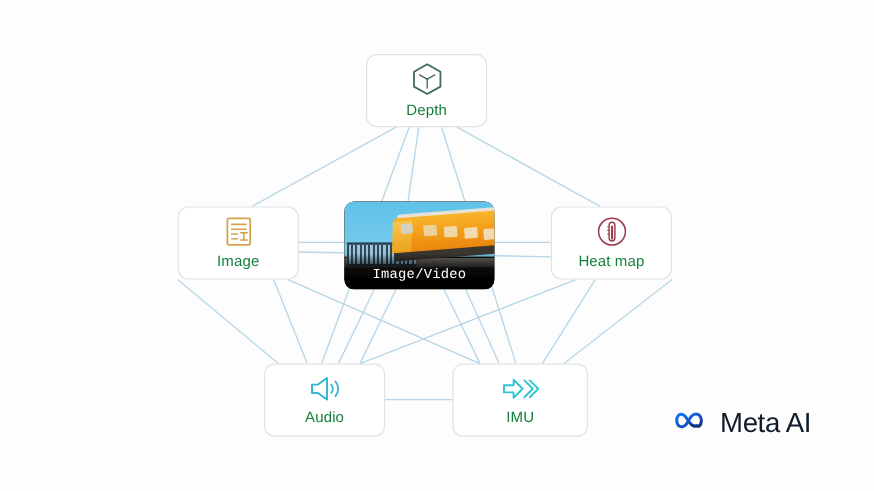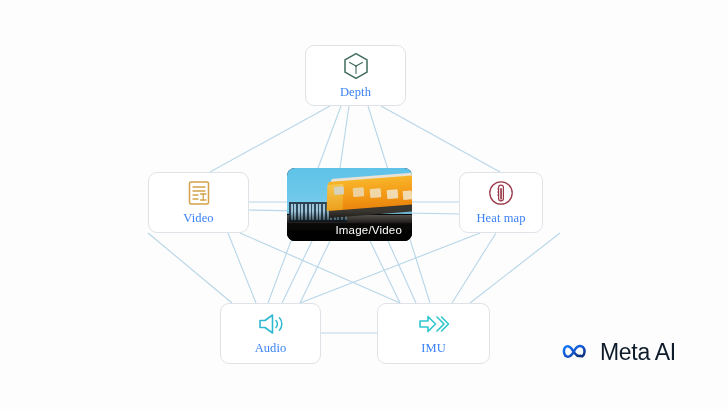--- a/index.html
+++ b/index.html
@@ -40,28 +40,28 @@
     align-items: center;
     justify-content: center;
     gap: 5px;
   }
   .node .node-icon {
     display: block;
     line-height: 0;
   }
   .node .node-label {
     font-size: 12.5px;
-    color: #3b82f6;
+    color: #15803d;
     letter-spacing: 0.1px;
-    font-family: Liberation Serif, serif;
+    font-family: Liberation Sans, sans-serif;
   }
 
   #node-depth   { left: 305px; top: 45px;  width: 101px; height: 61px; }
   #node-text    { left: 148px; top: 172px; width: 101px; height: 61px; }
-  #node-heatmap { left: 459px; top: 172px; width: 84px; height: 61px; }
+  #node-heatmap { left: 459px; top: 172px; width: 101px; height: 61px; }
   #node-audio   { left: 220px; top: 303px; width: 101px; height: 61px; justify-content: center; }
   #node-imu     { left: 377px; top: 303px; width: 113px; height: 61px; }
 
   
   #node-media {
     position: absolute;
     z-index: 3;
     left: 287px;
     top: 168px;
     width: 125px;
@@ -146,25 +146,25 @@
     transform: rotate(-4.5deg);
     transform-origin: left center;
   }
   .media-scrim {
     position: absolute;
     left: 0; right: 0; bottom: 0; height: 30px;
     background: linear-gradient(180deg, rgba(0,0,0,0) 0%, rgba(0,0,0,0.82) 45%, rgba(0,0,0,0.95) 100%);
   }
   #node-media .media-label {
     position: absolute;
-    left: 0; right: 10px; bottom: 5px;
-    text-align: right;
+    left: 0; right: 0; bottom: 5px;
+    text-align: center;
     color: #ffffff;
     font-size: 11.5px;
-    font-family: Liberation Sans, sans-serif;
+    font-family: Liberation Mono, monospace;
     letter-spacing: 0.2px;
   }
 
   
   #brand {
     position: absolute;
     z-index: 4;
     left: 562px;
     top: 339px;
     display: flex;
@@ -230,21 +230,21 @@
         <rect x="2.5" y="2" width="19" height="22" rx="1.5" fill="none" stroke="#d4a24a" stroke-width="1.5"></rect>
         <line x1="6" y1="7" x2="18" y2="7" stroke="#d4a24a" stroke-width="1.3" stroke-linecap="round"></line>
         <line x1="6" y1="11" x2="18" y2="11" stroke="#d4a24a" stroke-width="1.3" stroke-linecap="round"></line>
         <line x1="6" y1="15" x2="11" y2="15" stroke="#d4a24a" stroke-width="1.3" stroke-linecap="round"></line>
         <line x1="6" y1="19" x2="11" y2="19" stroke="#d4a24a" stroke-width="1.3" stroke-linecap="round"></line>
         <line x1="13.5" y1="14" x2="19" y2="14" stroke="#d4a24a" stroke-width="1.3" stroke-linecap="round"></line>
         <line x1="16.2" y1="14" x2="16.2" y2="20" stroke="#d4a24a" stroke-width="1.3" stroke-linecap="round"></line>
         <line x1="13.5" y1="20" x2="19" y2="20" stroke="#d4a24a" stroke-width="1.3" stroke-linecap="round"></line>
       </svg>
     </span>
-    <span class="node-label">Video</span>
+    <span class="node-label">Image</span>
   </div>
 
   <div class="node" id="node-heatmap">
     <span class="node-icon">
       <svg width="26" height="26" viewBox="0 0 26 26" xmlns="http://www.w3.org/2000/svg">
         <circle cx="13" cy="13" r="11.2" fill="none" stroke="#9b3a4a" stroke-width="1.3"></circle>
         <rect x="10.6" y="5.2" width="4.8" height="15.6" rx="2.4" fill="none" stroke="#9b3a4a" stroke-width="1.2"></rect>
         <rect x="12.2" y="8" width="1.7" height="11.6" rx="0.85" fill="#9b3a4a"></rect>
         <line x1="9.1" y1="9" x2="10.6" y2="9" stroke="#9b3a4a" stroke-width="0.9"></line>
         <line x1="9.1" y1="12" x2="10.6" y2="12" stroke="#9b3a4a" stroke-width="0.9"></line>

